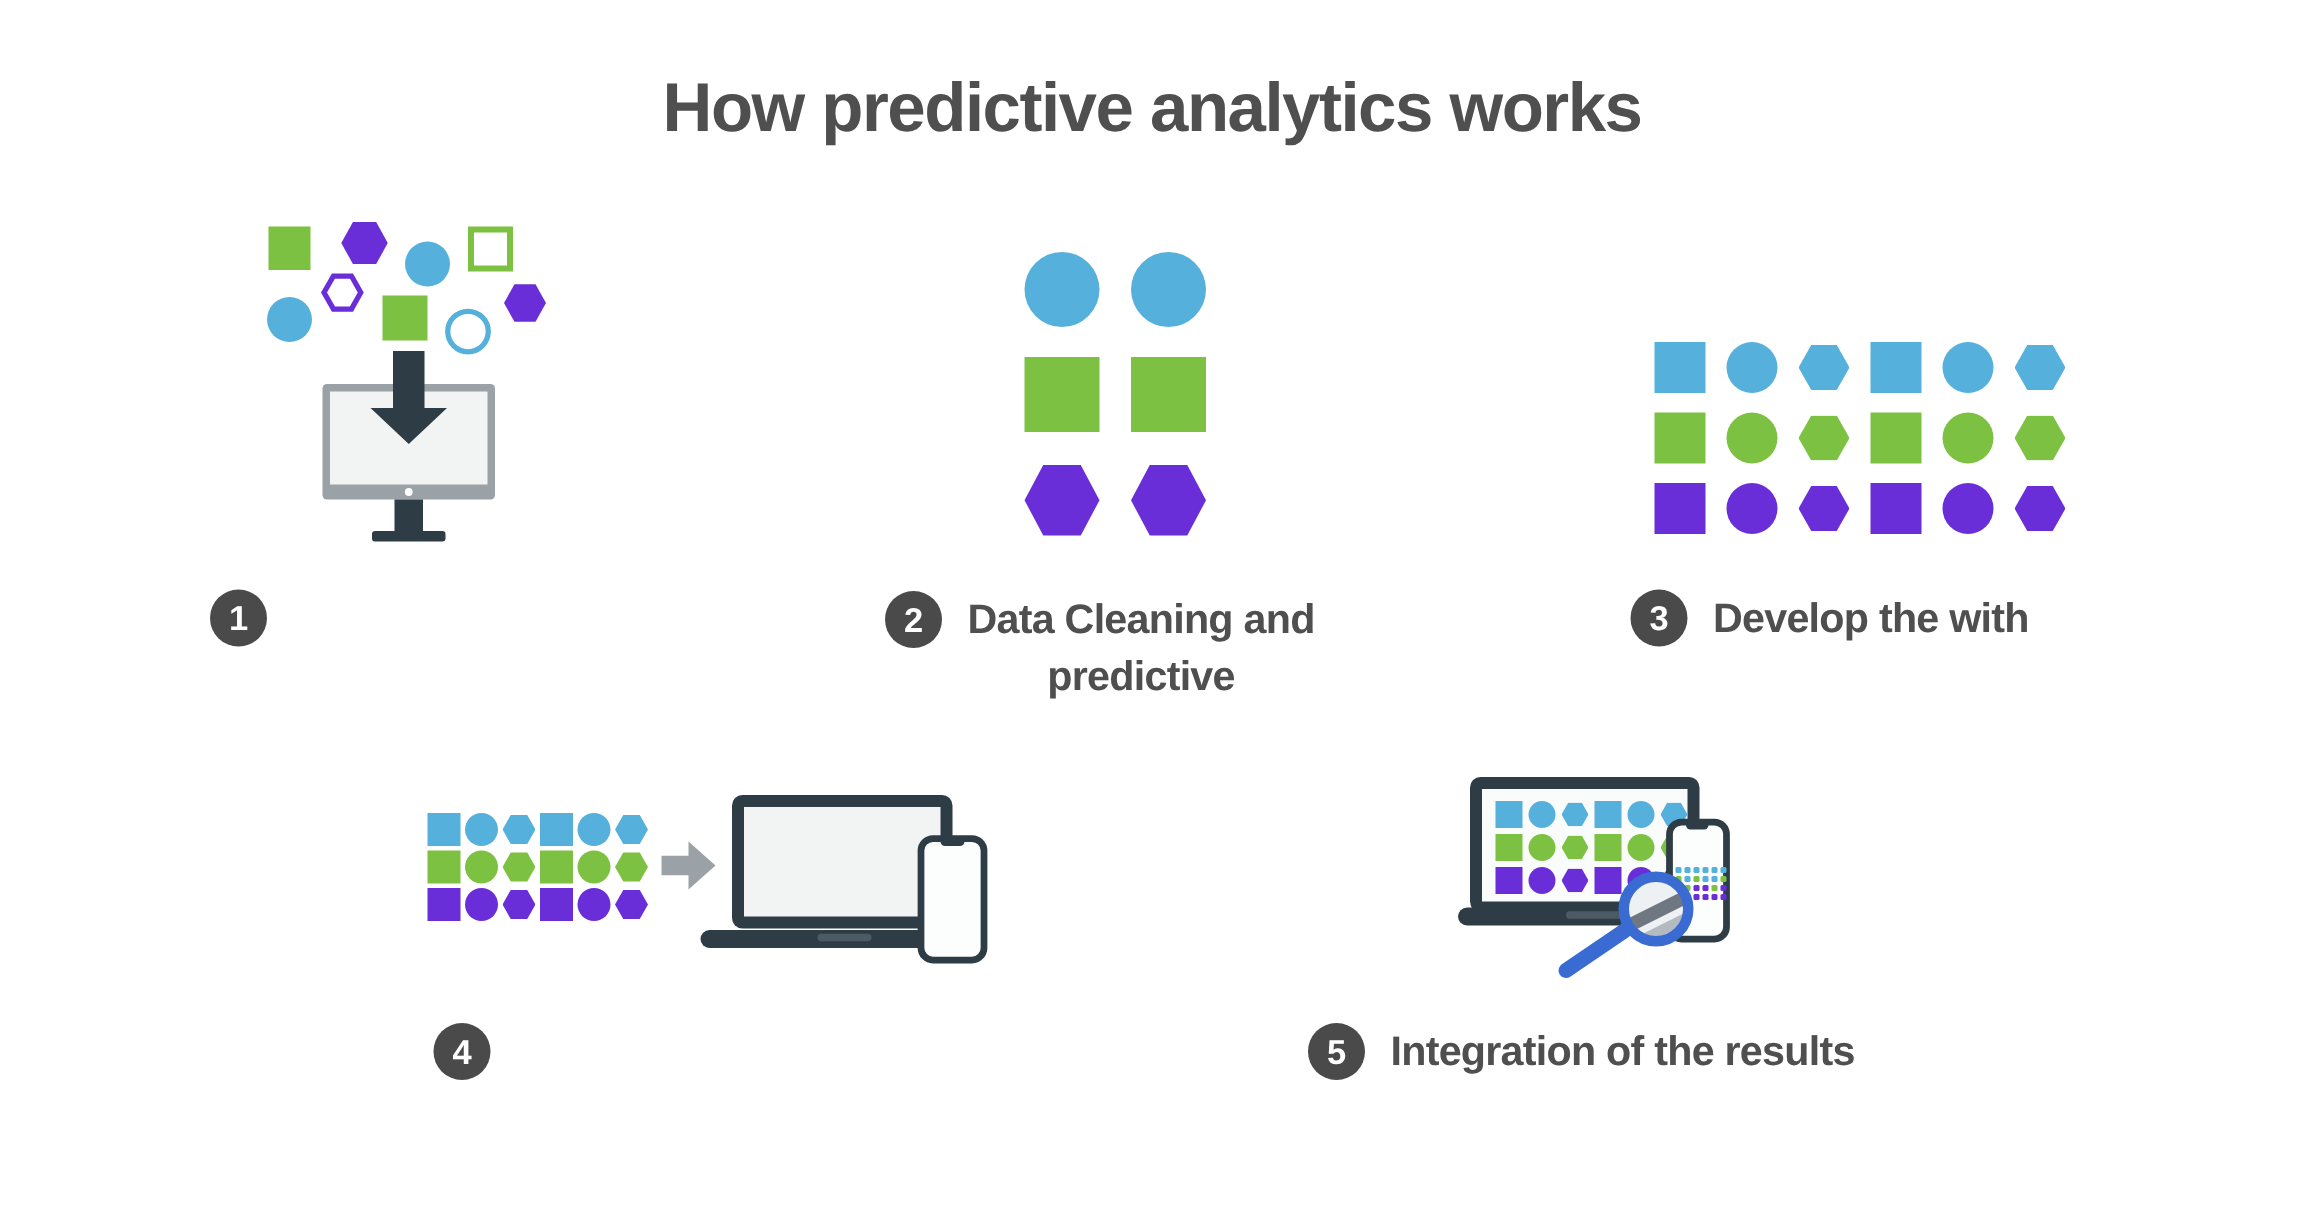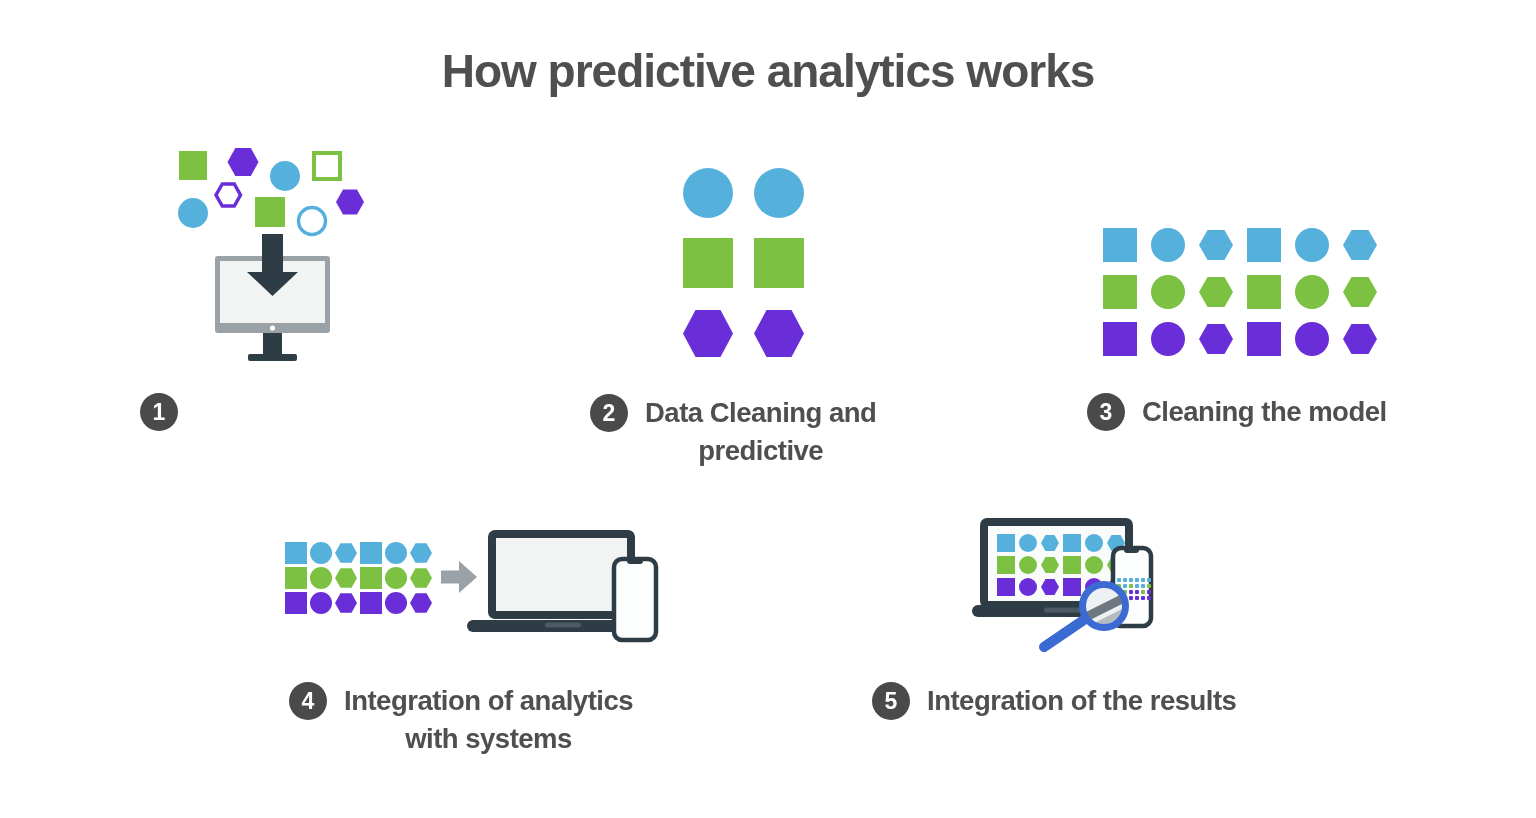--- a/index.html
+++ b/index.html
@@ -351,27 +351,25 @@
   </div>
 
   <div class="step-label" style="left:590px;top:394px">
     <div class="badge">2</div>
     <div class="label-text center">Data Cleaning and
 predictive</div>
   </div>
 
   <div class="step-label" style="left:1087px;top:393px">
     <div class="badge">3</div>
-    <div class="label-text">Cleaning the model</div>
+    <div class="label-text">Develop the with</div>
   </div>
 
   <div class="step-label" style="left:289px;top:682px">
     <div class="badge">4</div>
-    <div class="label-text center">Integration of analytics
-with systems</div>
   </div>
 
   <div class="step-label" style="left:872px;top:682px">
     <div class="badge">5</div>
     <div class="label-text">Integration of the results</div>
   </div>
 
 </div>
 
 </body></html>

